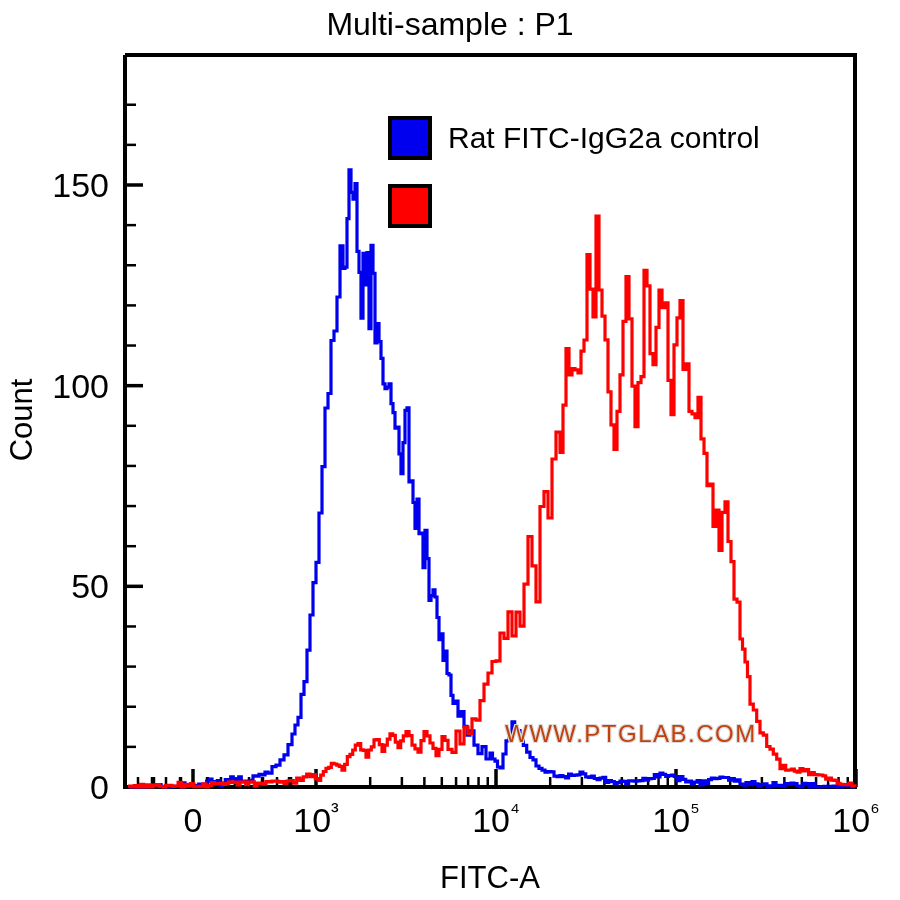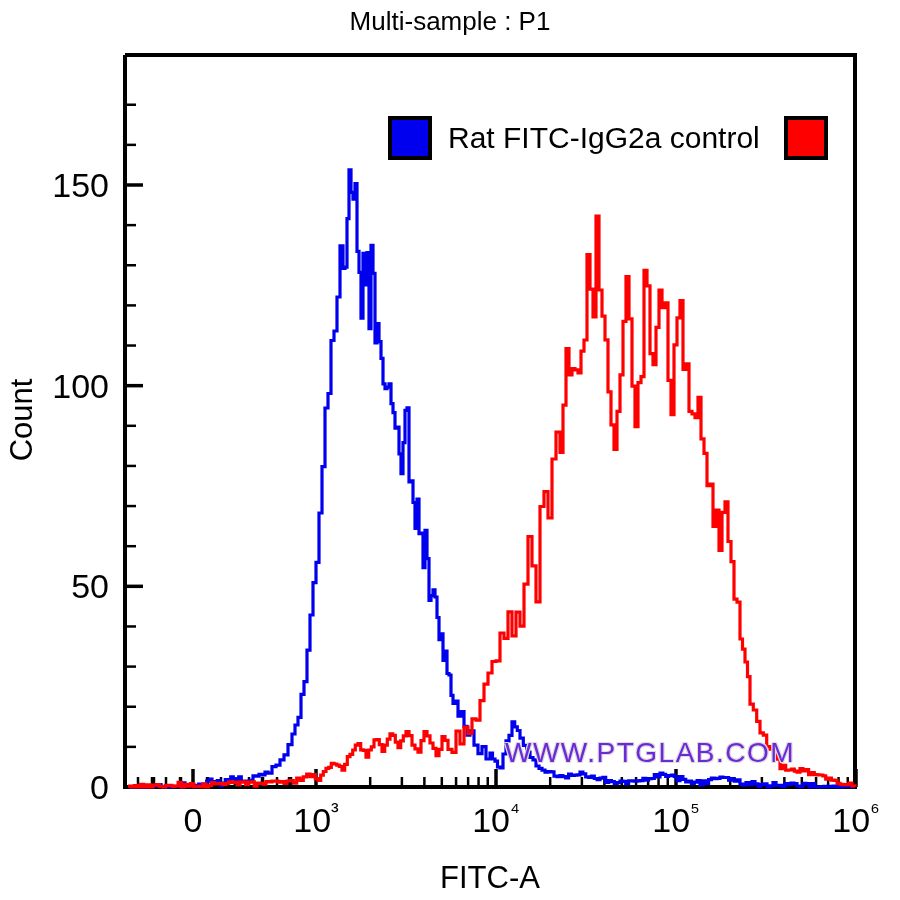--- a/index.html
+++ b/index.html
@@ -14,21 +14,21 @@
     background: #ffffff;
     font-family: "Liberation Sans", sans-serif;
     overflow: hidden;
   }
   #plot-title {
     position: absolute;
     left: 0;
     top: 6px;
     width: 900px;
     text-align: center;
-    font-size: 26px;
+    font-size: 32px;
     color: #000000;
     letter-spacing: 0px;
   }
   #chart-svg {
     position: absolute;
     left: 0;
     top: 0;
   }
   .axis-line {
     stroke: #000000;
@@ -57,21 +57,21 @@
     fill: none;
     stroke-width: 3.2;
     stroke-linejoin: miter;
     stroke-linecap: butt;
   }
   #legend {
     position: absolute;
     left: 388px;
     top: 116px;
     display: flex;
-    flex-direction: row;
+    flex-direction: column;
     gap: 24px;
   }
   .legend-row {
     display: flex;
     align-items: center;
     gap: 16px;
   }
   .legend-swatch {
     width: 44px;
     height: 44px;
@@ -80,24 +80,24 @@
   }
   .legend-label {
     font-size: 30px;
     color: #000000;
     white-space: nowrap;
     line-height: 1;
   }
   #watermark {
     position: absolute;
     left: 505px;
-    top: 737px;
-    font-size: 28px;
+    top: 720px;
+    font-size: 24px;
     letter-spacing: 1.5px;
-    color: #6d28d9;
+    color: #c2410c;
     text-shadow:
       -1px -1px 0 #dcdcdc,
        1px -1px 0 #dcdcdc,
       -1px  1px 0 #dcdcdc,
        1px  1px 0 #dcdcdc;
     pointer-events: none;
     user-select: none;
     white-space: nowrap;
   }
 </style>

